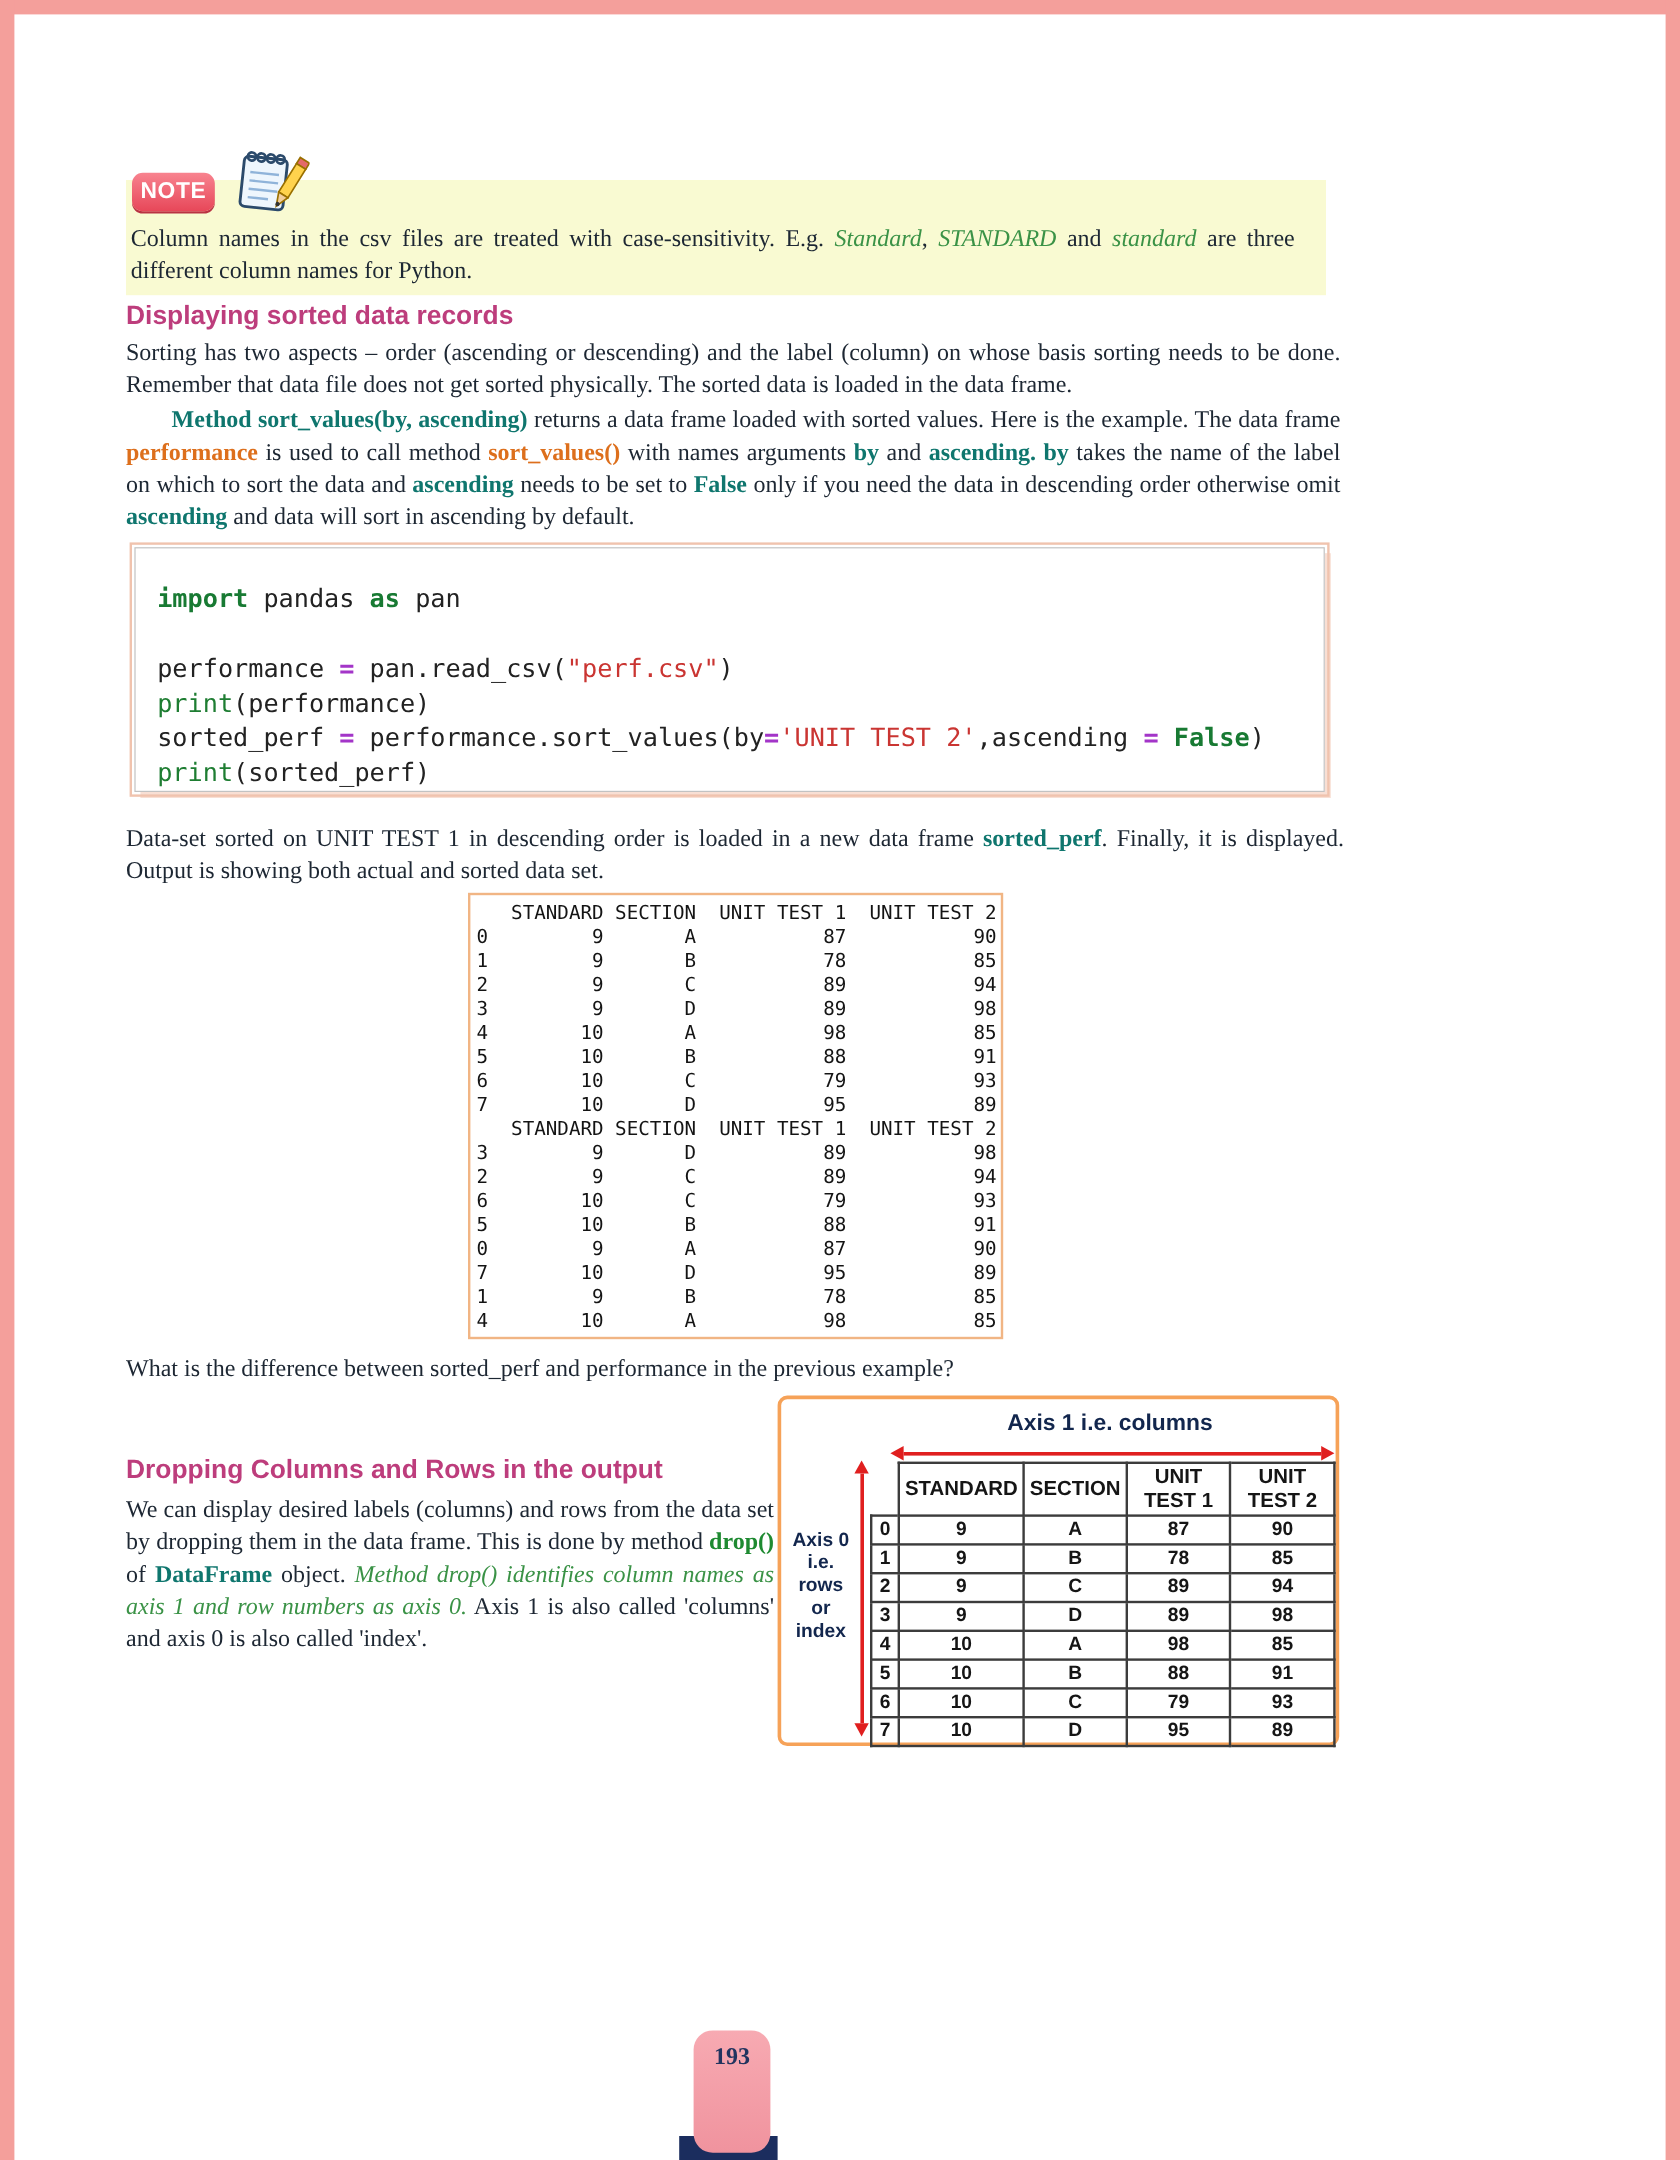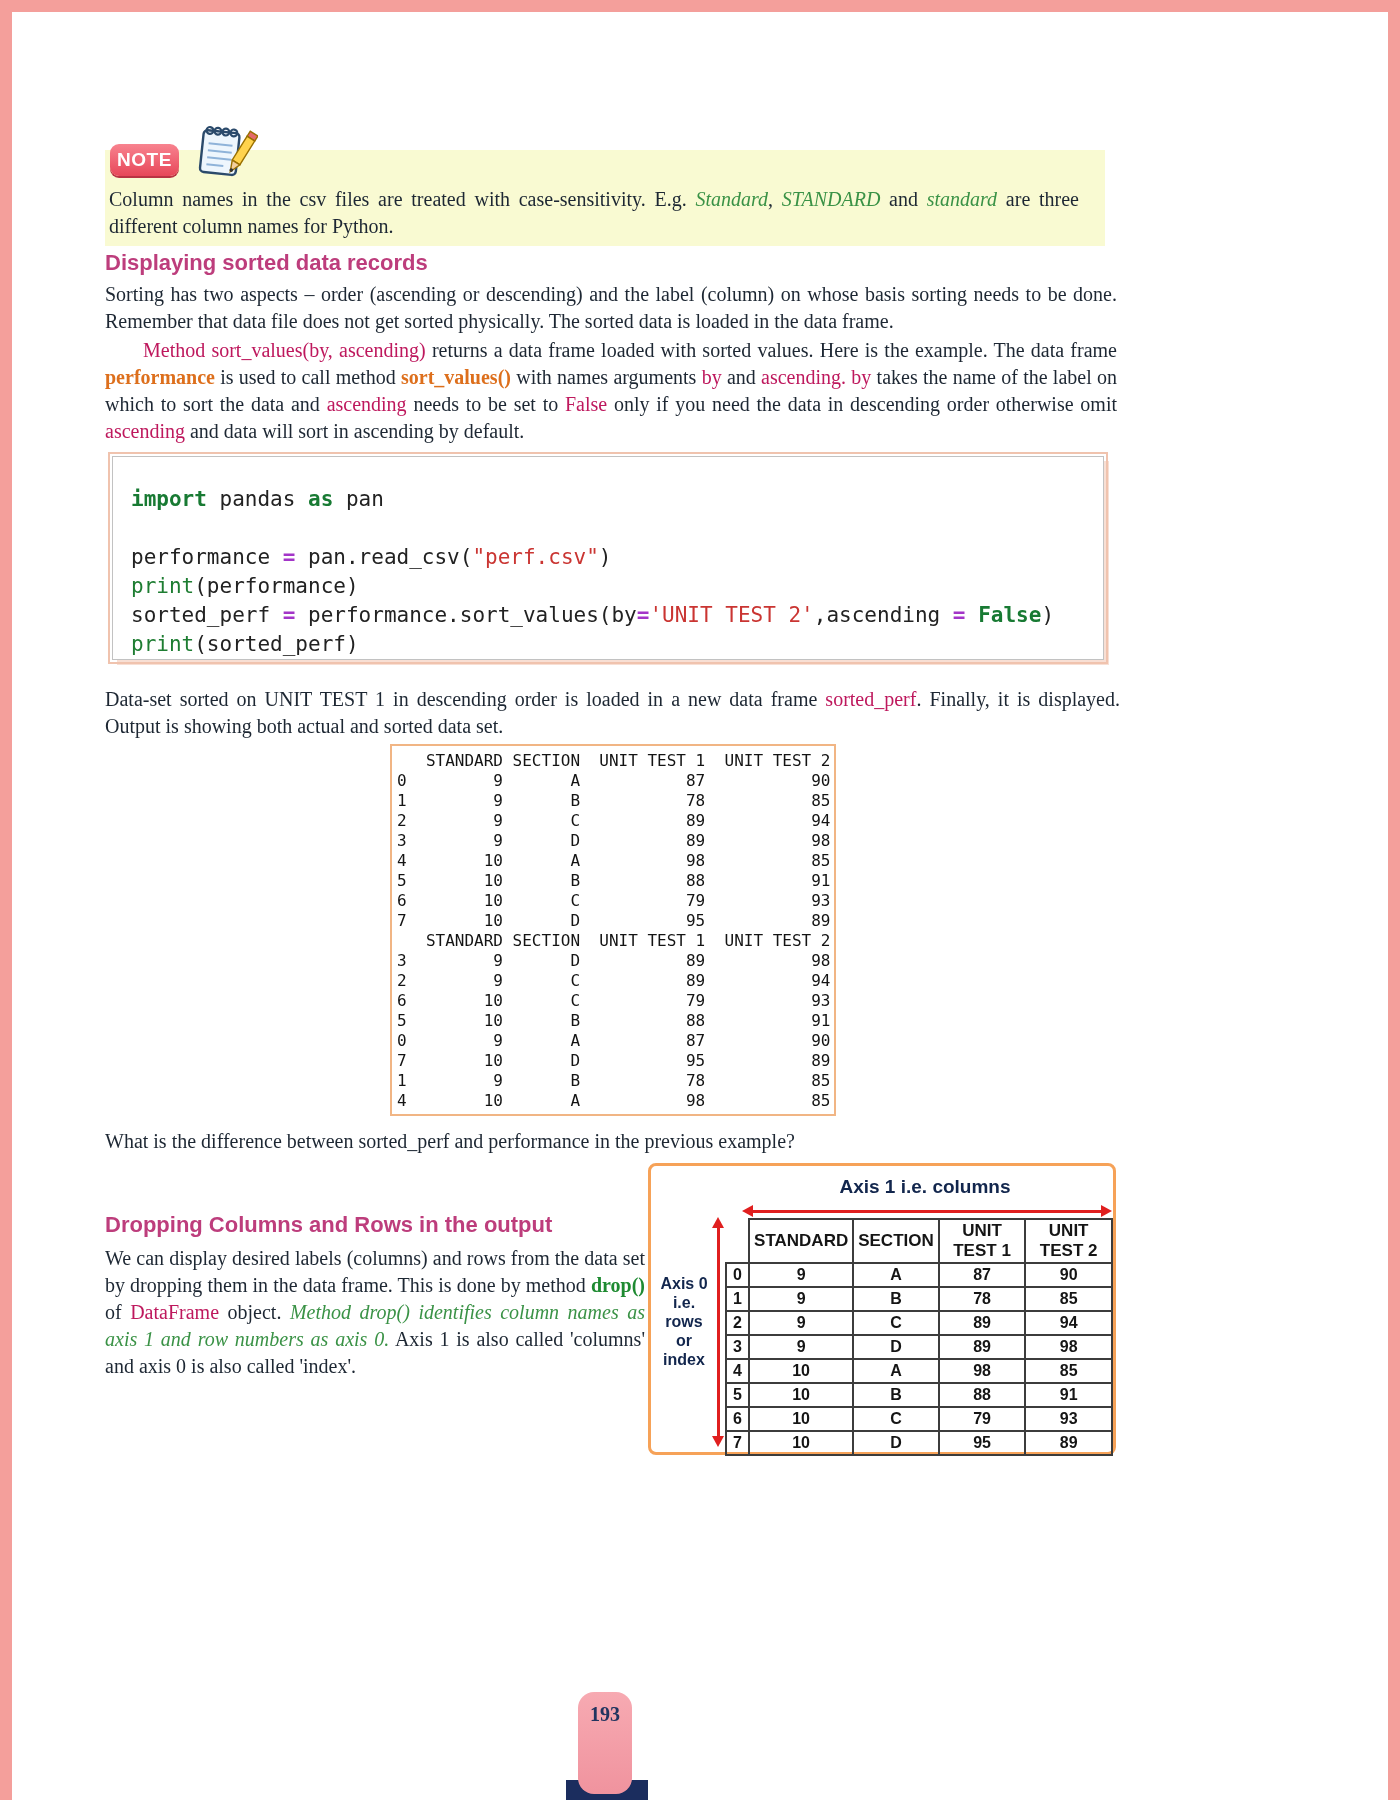--- a/index.html
+++ b/index.html
@@ -26,21 +26,21 @@
 
   
   .paragraph { font-size:20px; line-height:27px; text-align:justify; color:#1d2733; }
   .abs { position:absolute; }
   .indent { text-indent:38px; }
   .heading {
     position:absolute; font-family:"Liberation Sans", sans-serif;
     font-size:22px; font-weight:bold; color:#bd3d7c;
   }
   .s-n  { }
-  .s-bb { color:#be185d; font-weight:normal; }
+  .s-bb { color:#0f766e; font-weight:bold; }
   .s-ob { color:#dd6f1c; font-weight:bold; }
   .s-gb { color:#1e8a31; font-weight:bold; }
   .s-gi { color:#3a9246; font-style:italic; }
 
   
   .code-box {
     position:absolute; left:112px; top:456px; width:992px; height:204px;
     background:#ffffff; border:1px solid #c2c2c2;
     outline:2px solid #f0c3ae; outline-offset:2px;
     box-shadow:5px 5px 0 rgba(240,185,160,0.45);
@@ -88,21 +88,21 @@
   .fig-table { position:absolute; left:74px; top:52px; border-collapse:collapse; font-family:"Liberation Sans", sans-serif; color:#151515; }
   .fig-table th, .fig-table td { border:2px solid #3c3c3c; text-align:center; padding:1px 4px; }
   .fig-table th { font-size:17px; height:27px; }
   .fig-table td { font-size:16px; font-weight:bold; height:24px; }
   .fig-table th.corner { border:none; width:24px; }
   .fig-table td.idx { width:24px; }
 
   
   .tab-navy { position:absolute; left:566px; top:1780px; width:82px; height:20px; background:#1b2d5e; }
   .page-tab {
-    position:absolute; left:578px; top:1692px; width:54px; height:102px;
+    position:absolute; left:578px; top:1692px; width:64px; height:102px;
     background:linear-gradient(180deg,#f7aab2,#f0939e); border-radius:16px;
     text-align:center; padding-top:11px;
     font-family:"Liberation Serif", serif; font-weight:bold; font-size:20px; color:#22345f;
   }
 </style>
 </head>
 <body>
 
 <div id="page">
 

